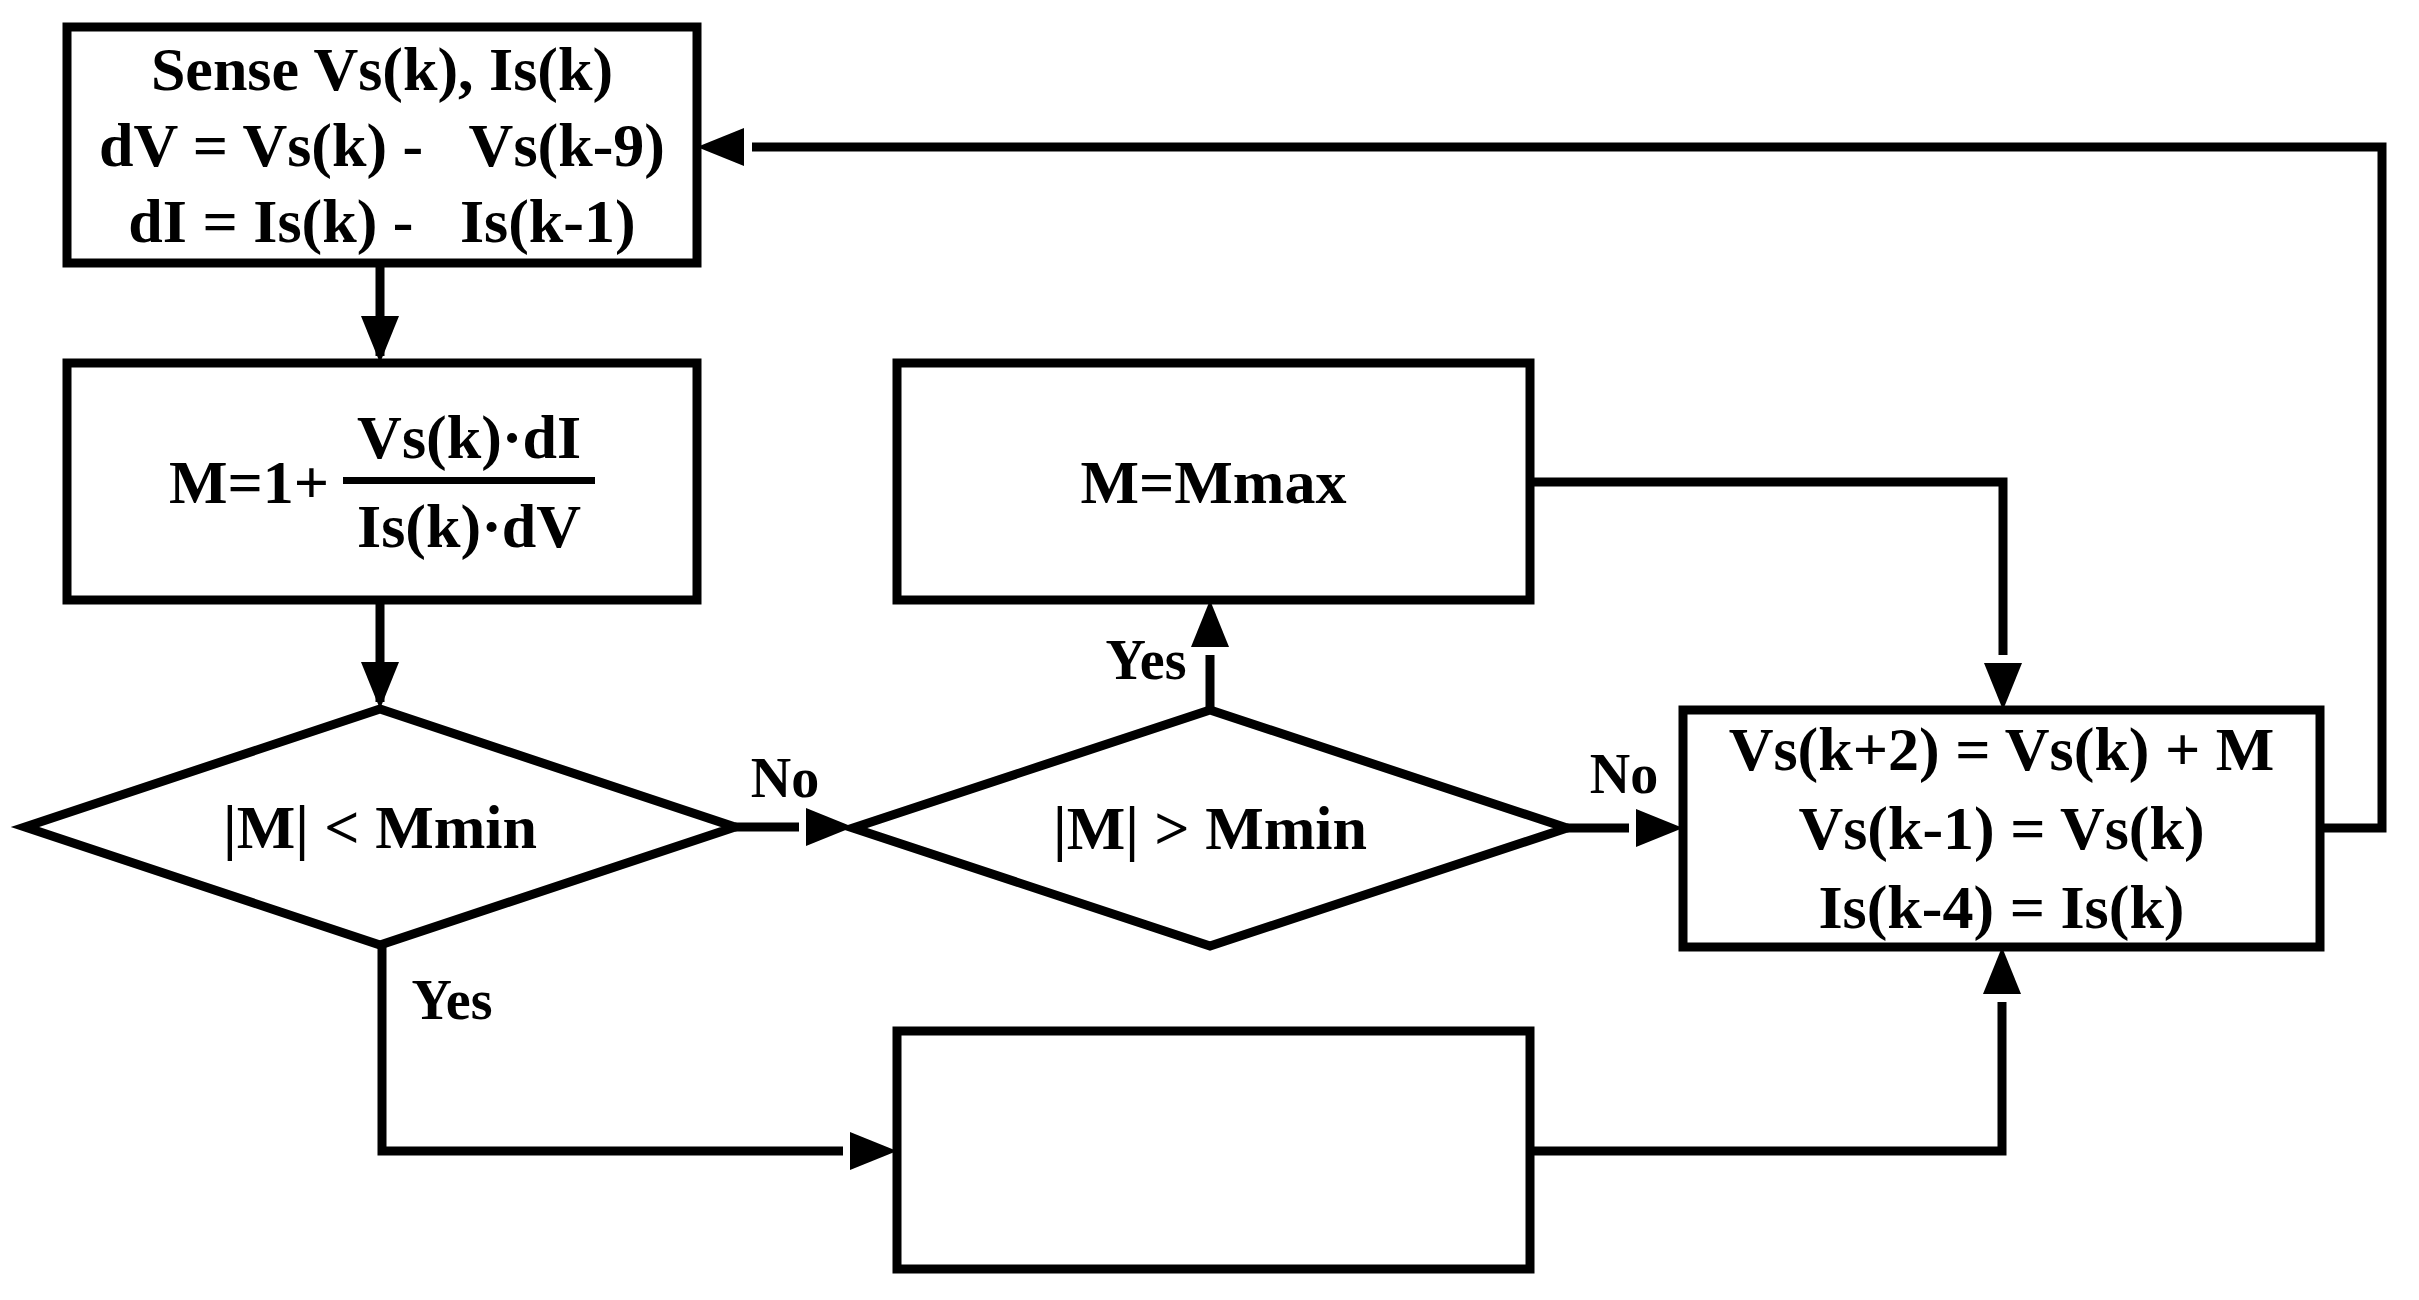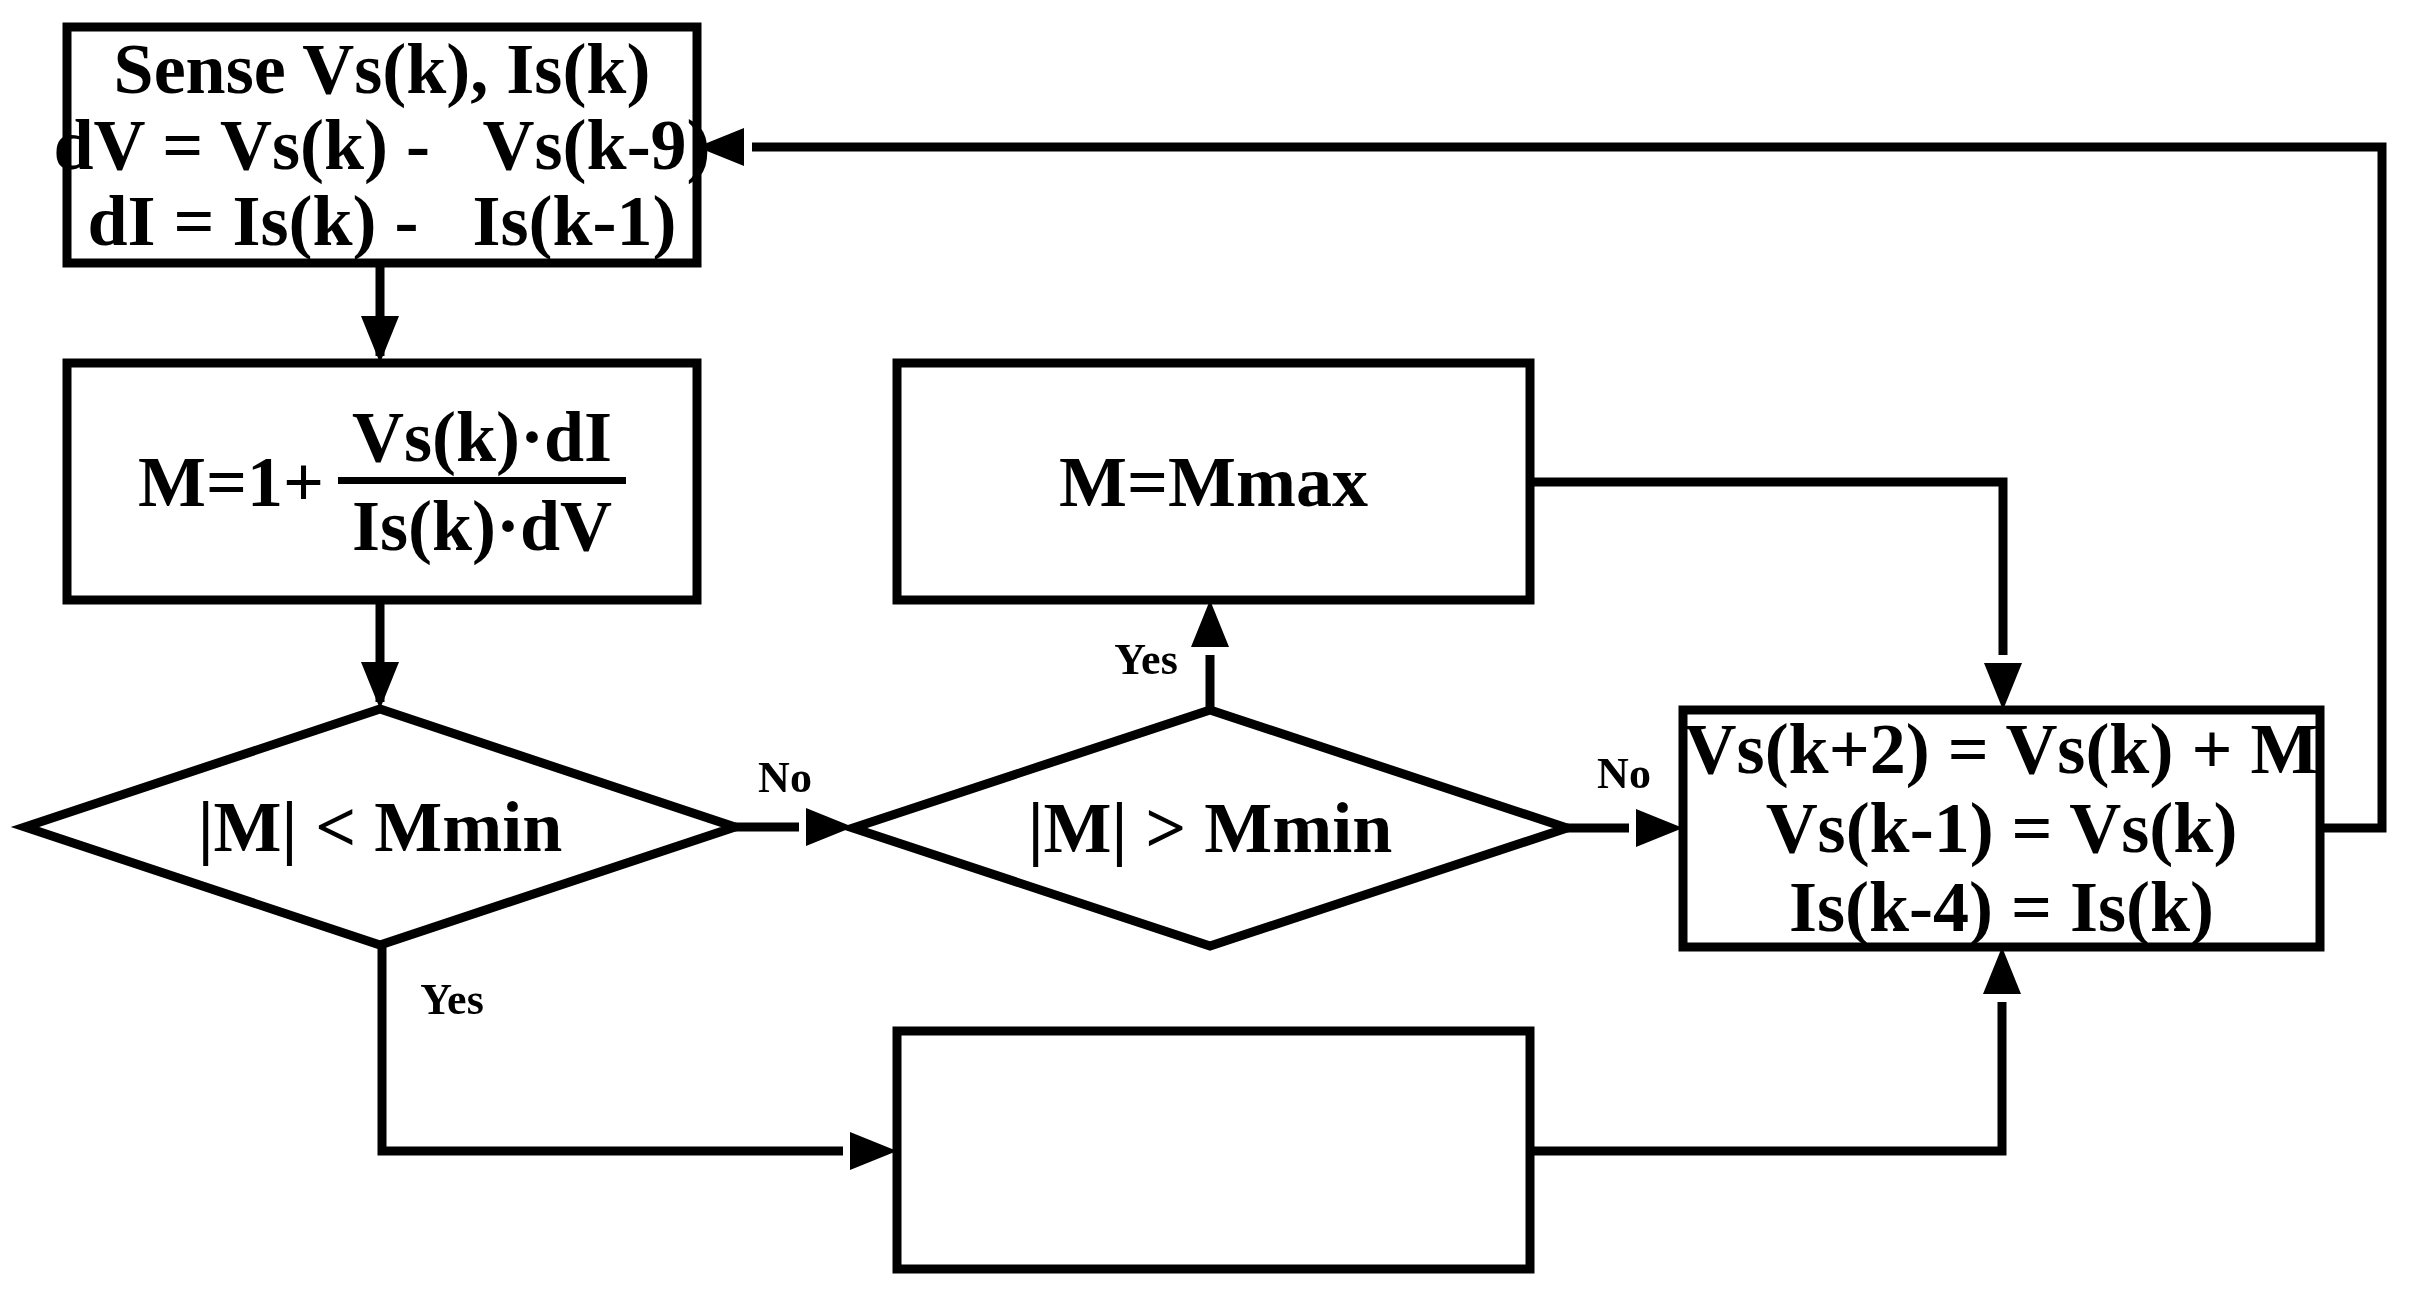--- a/index.html
+++ b/index.html
@@ -8,25 +8,25 @@
     position:relative; width:2419px; height:1300px; background:var(--bg);
     font-family:"Liberation Serif","DejaVu Serif",serif; font-weight:700; color:var(--stroke);
   }
   .canvas svg { position:absolute; left:0; top:0; color:var(--stroke); }
   .shape { fill:var(--bg); stroke:currentColor; stroke-width:9; }
   .edge  { fill:none; stroke:currentColor; stroke-width:9; }
   .head  { fill:currentColor; stroke:none; }
   .nodetext {
     position:absolute; display:flex; flex-direction:column;
     align-items:center; justify-content:center; text-align:center;
-    font-size:72px; line-height:76px; white-space:pre;
+    font-size:62px; line-height:76px; white-space:pre;
   }
   .edgelabel {
     position:absolute; transform:translate(-50%,-50%);
-    font-size:44px; line-height:56px; white-space:pre;font-family:Liberation Serif, serif;
+    font-size:56px; line-height:56px; white-space:pre;font-family:Liberation Serif, serif;
   }
   .eq { display:flex; flex-direction:row; align-items:center; justify-content:space-between; }
   .frac { display:inline-flex; flex-direction:column; align-items:center; margin-left:14px; }
   .frac .num { padding:0 14px 10px 14px; border-bottom:7px solid currentColor; line-height:60px; }
   .frac .den { padding:12px 14px 0 14px; line-height:60px; }
 </style>
 </head>
 <body>
 
 <div class="canvas">

